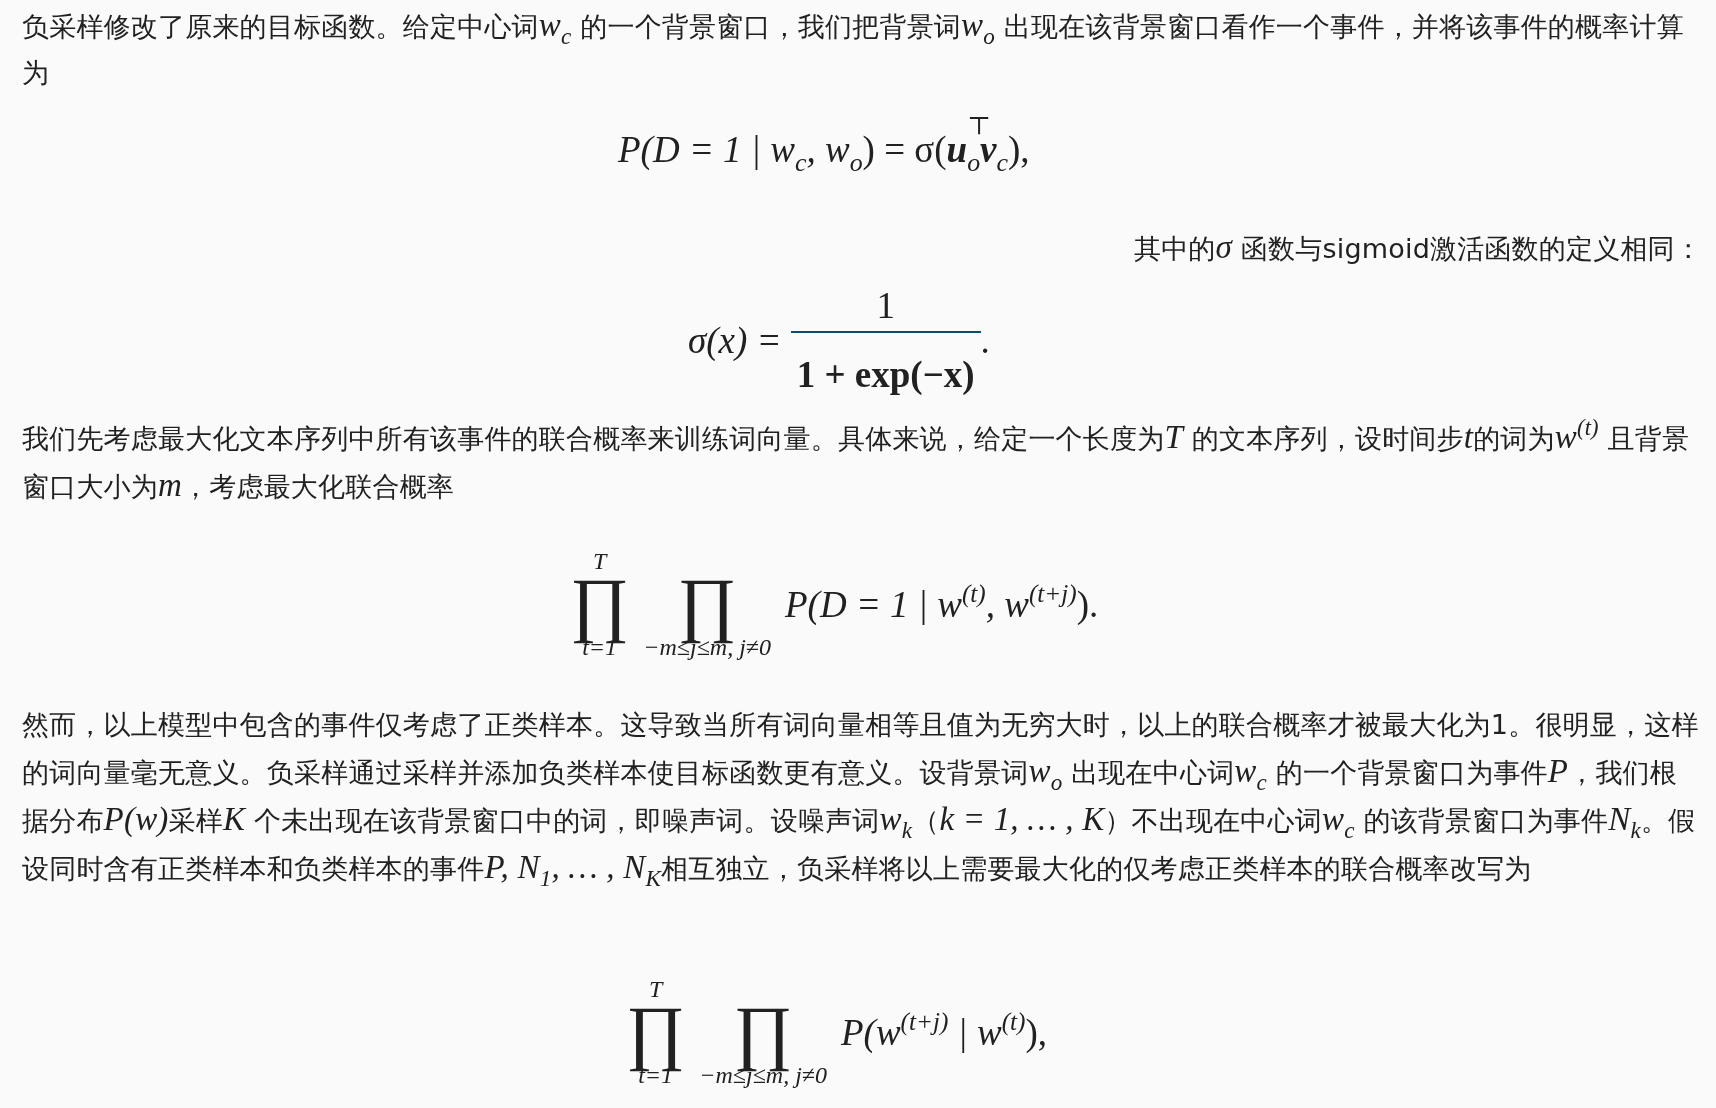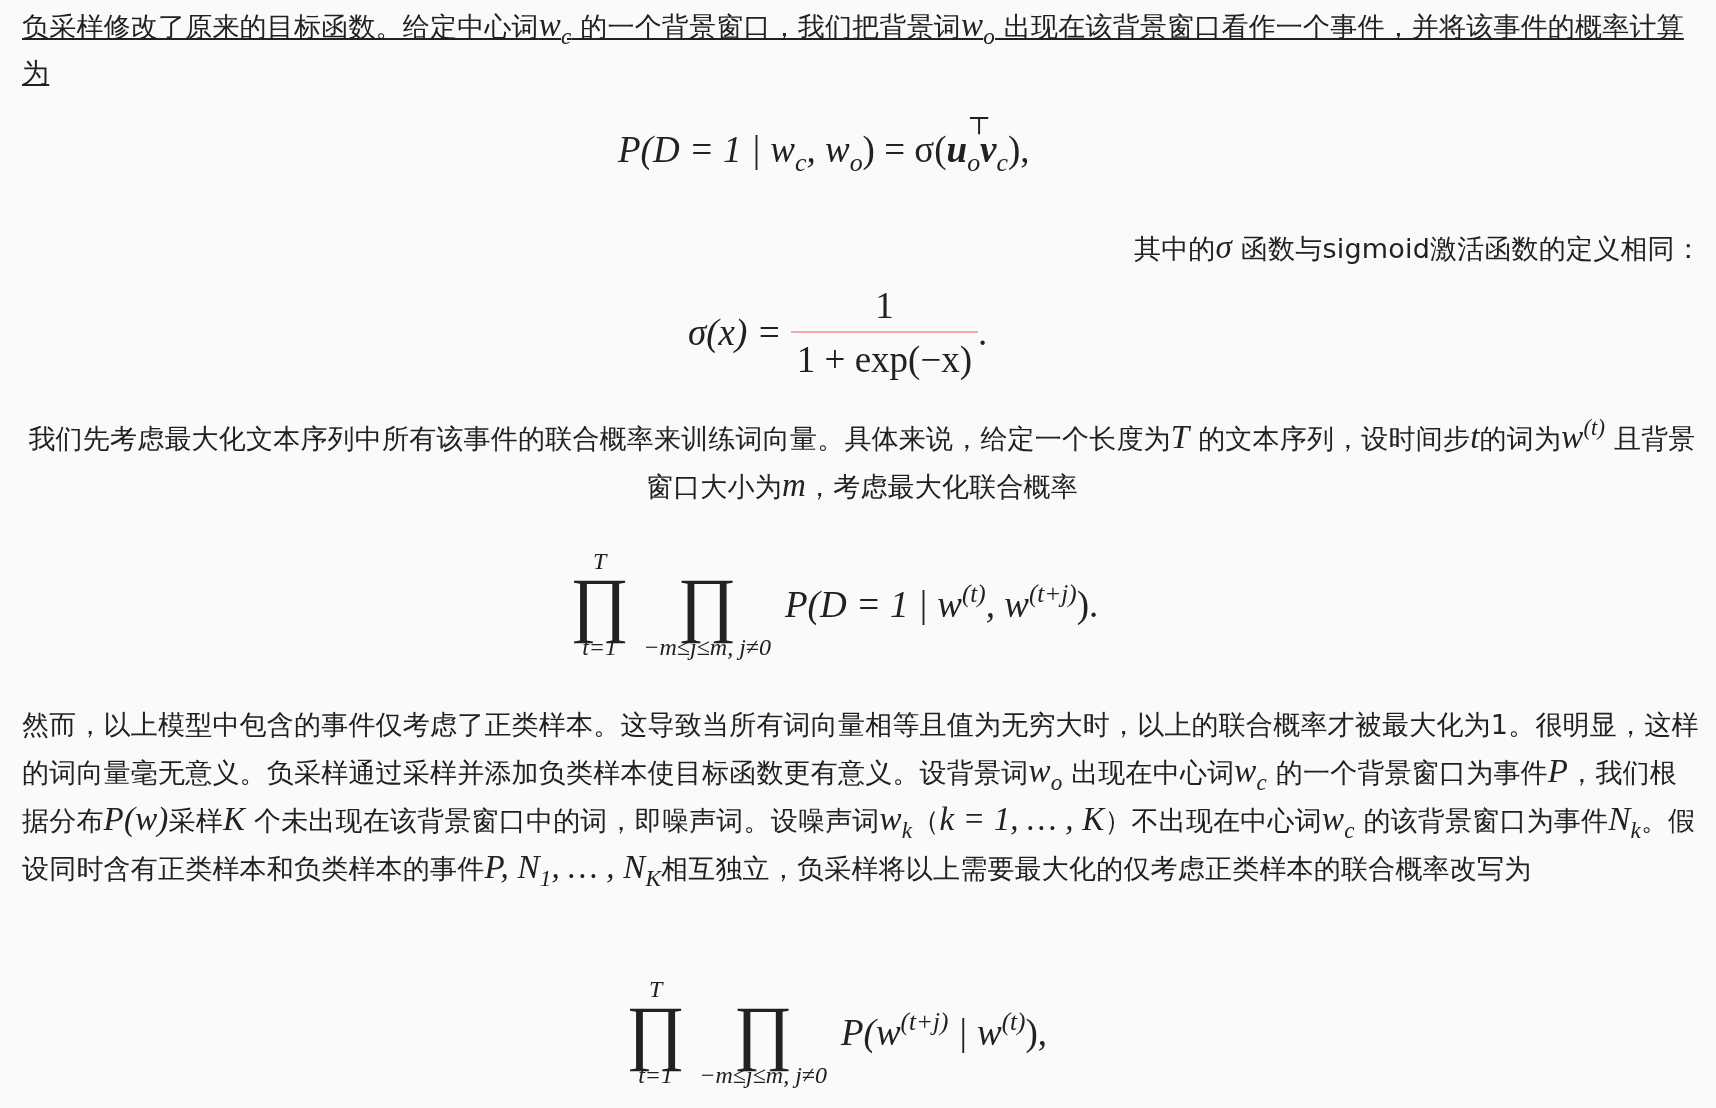--- a/index.html
+++ b/index.html
@@ -46,21 +46,21 @@
     white-space: nowrap;
   }
   .eq .i { font-style: italic; }
   .eq .b { font-weight: bold; font-style: italic; }
   .frac {
     display: inline-block;
     vertical-align: middle;
     text-align: center;
   }
   .frac .num { display: block; padding: 0 6px 4px; }
-  .frac .den { display: block; border-top: 2px solid #fca5a5; padding: 5px 6px 0; }
+  .frac .den { display: block; border-top: 2px solid #0c4a6e; padding: 20px 6px 0; font-weight: bold; }
   .bigop {
     display: inline-block;
     text-align: center;
     vertical-align: middle;
     margin-right: 14px;
   }
   .bigop .top, .bigop .bot {
     display: block;
     font-size: 24px;
     line-height: 26px;
@@ -69,41 +69,41 @@
   .bigop .sym {
     display: block;
     font-size: 72px;
     line-height: 60px;
     font-style: normal;
   }
 </style>
 </head>
 <body>
 
-<div class="para" style="top:2px;text-decoration:underline;">
+<div class="para" style="top:2px;">
   <span>负采样修改了原来的目标函数。给定中心词</span><span class="m"><span>w</span><span class="sub">c</span></span><span> 的一个背景窗口，我们把背景词</span><span class="m"><span>w</span><span class="sub">o</span></span><span> 出现在该背景窗口看作一个事件，并将该事件的概率计算为</span>
 </div>
 
 <div class="eq" style="left:618px; top:128px;">
   <span class="i">P(D = 1 | w</span><span class="sub i">c</span><span class="i">, w</span><span class="sub i">o</span><span>) = σ(</span><span class="b">u</span><span style="display:inline-block; position:relative;"><span class="sup" style="position:absolute; top:-2px; left:0;">⊤</span><span class="sub i">o</span></span><span class="b">v</span><span class="sub i">c</span><span>),</span>
 </div>
 
 <div class="para" style="top:224px;text-align:right;">
   <span>其中的</span><span class="m">σ</span><span> 函数与sigmoid激活函数的定义相同：</span>
 </div>
 
 <div class="eq" style="left:688px; top:284px;">
   <span class="i" style="vertical-align:middle;">σ(x) = </span>
   <span class="frac">
     <span class="num">1</span>
     <span class="den">1 + exp(−x)</span>
   </span><span style="vertical-align:middle;">.</span>
 </div>
 
-<div class="para" style="top:414px;text-align:center;">
+<div class="para" style="top:414px;">
   <span>我们先考虑最大化文本序列中所有该事件的联合概率来训练词向量。具体来说，给定一个长度为</span><span class="m">T</span><span> 的文本序列，设时间步</span><span class="m">t</span><span>的词为</span><span class="m"><span>w</span><span class="sup">(t)</span></span><span> 且背景窗口大小为</span><span class="m">m</span><span>，考虑最大化联合概率</span>
 </div>
 
 <div class="eq" style="left:570px; top:548px;">
   <span class="bigop">
     <span class="top">T</span>
     <span class="sym">∏</span>
     <span class="bot i">t=1</span>
   </span><span class="bigop">
     <span class="top">&nbsp;</span>

